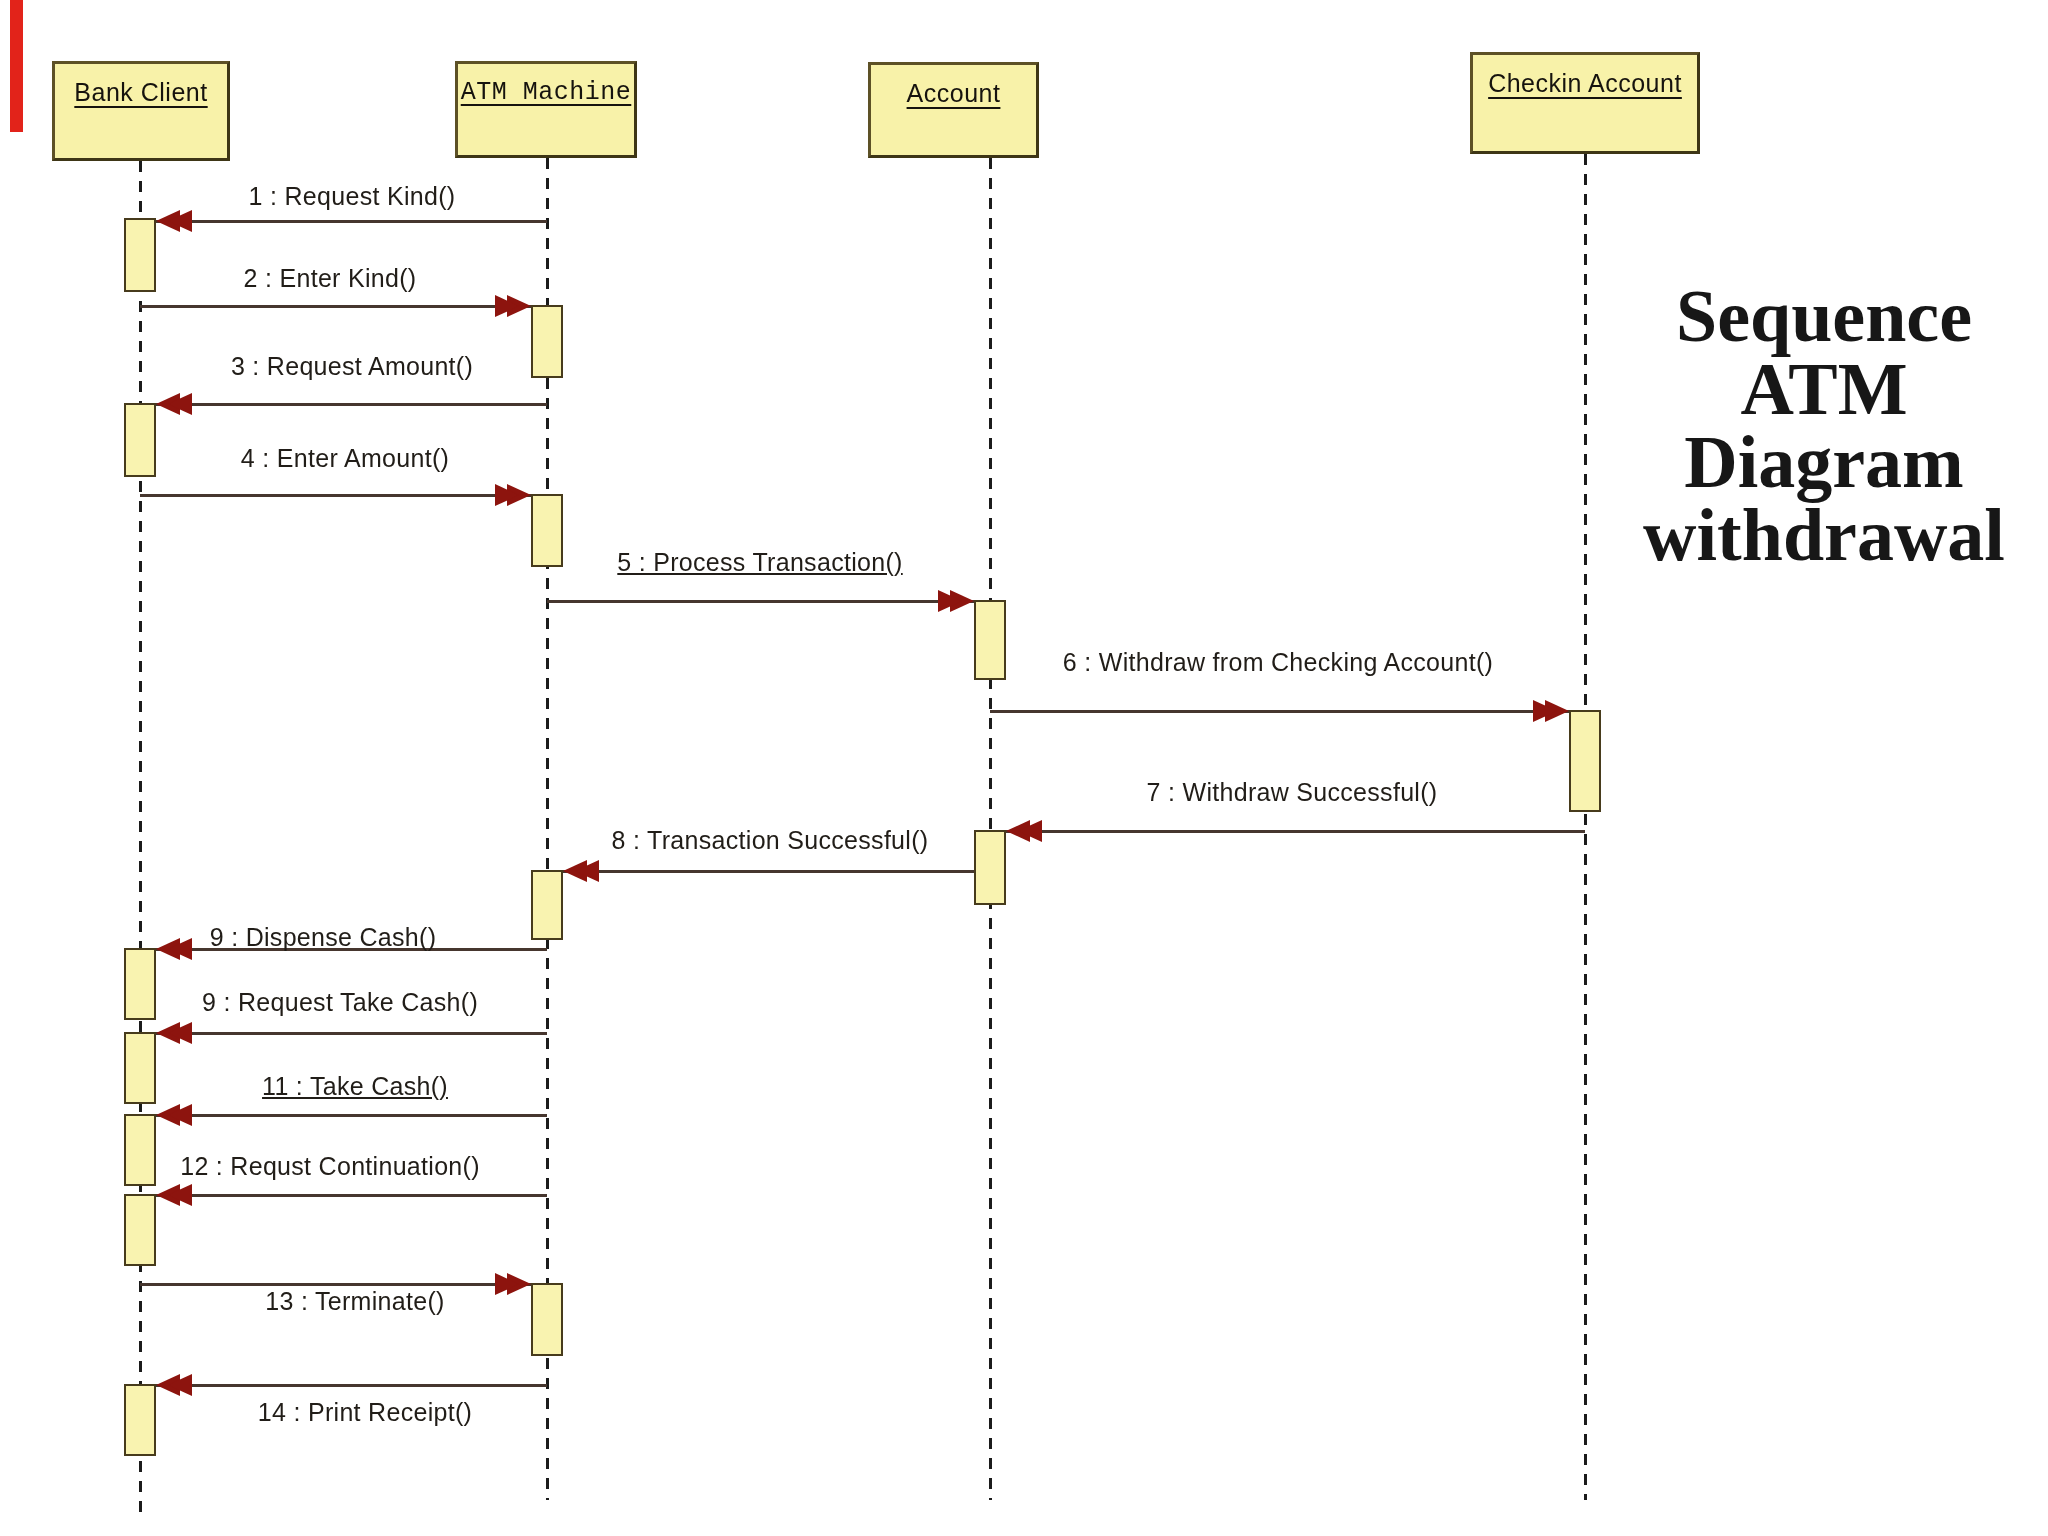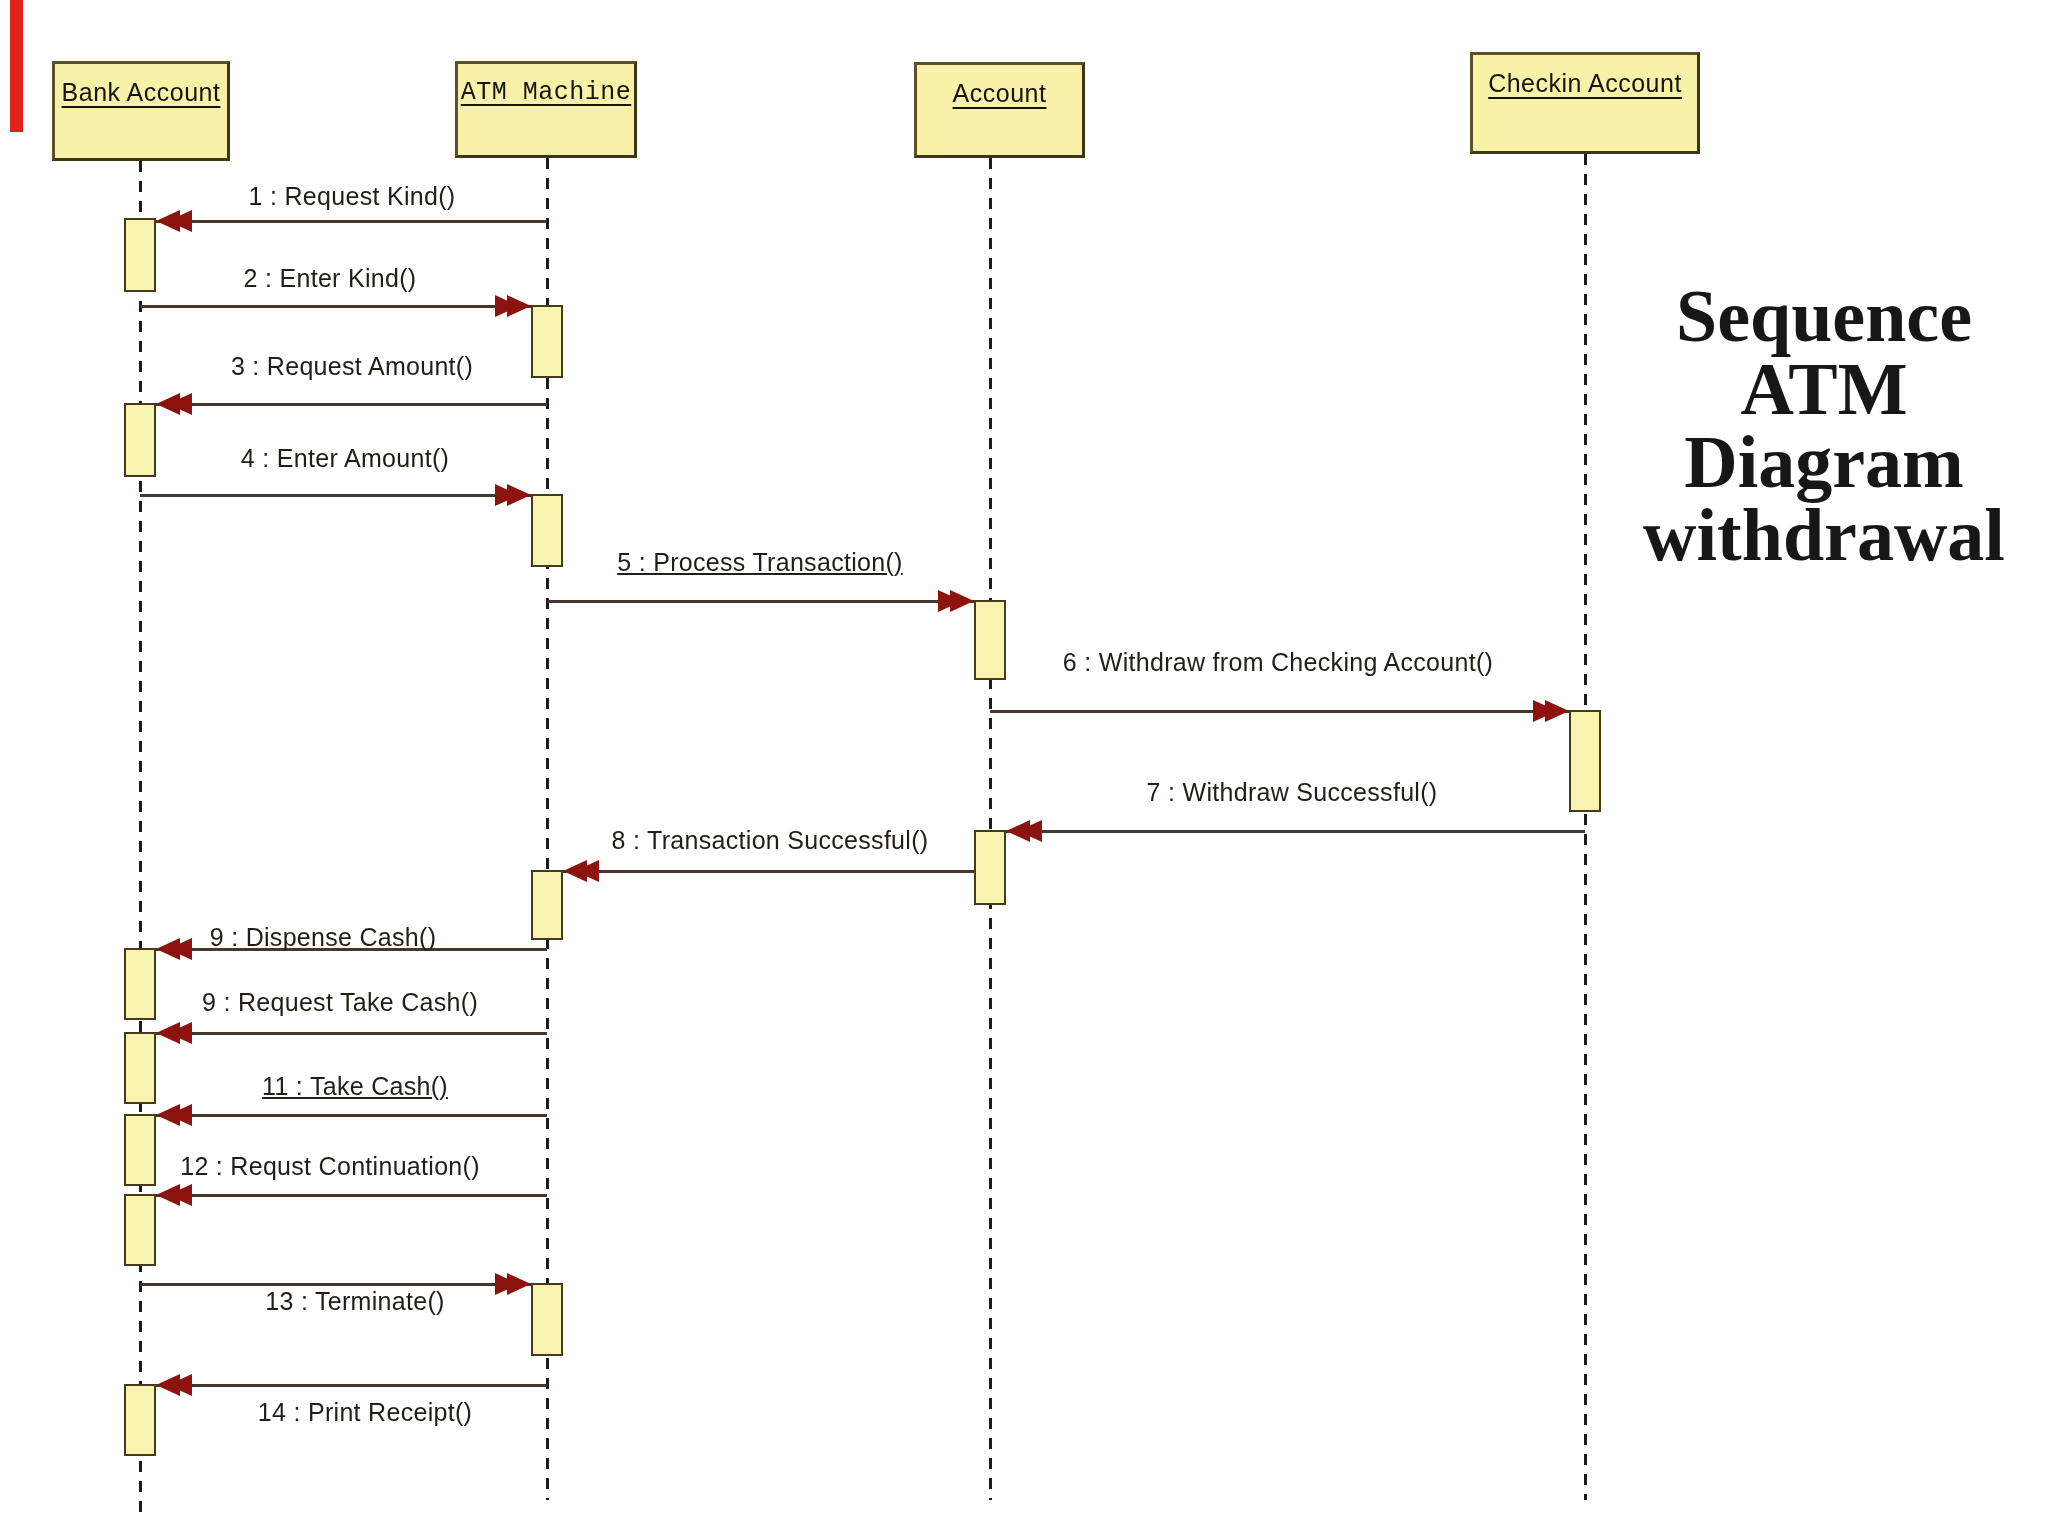--- a/index.html
+++ b/index.html
@@ -45,25 +45,25 @@
 
 <div id="canvas">
   <div class="red-bar"></div>
   <div class="title-block" id="title-block">
       <div>Sequence</div>
       <div>ATM</div>
       <div>Diagram</div>
       <div>withdrawal</div>
     </div>
 <div class="lifeline" style="left: 138.5px; top: 161px; height: 1351px;"></div>
-    <div class="actor-box" style="left: 52px; top: 61px; width: 178px; height: 100px;"><div class="actor-label">Bank Account</div></div>
+    <div class="actor-box" style="left: 52px; top: 61px; width: 178px; height: 100px;"><div class="actor-label">Bank Client</div></div>
     <div class="lifeline" style="left: 545.5px; top: 158px; height: 1342px;"></div>
     <div class="actor-box" style="left: 455px; top: 61px; width: 182px; height: 97px; font-family: Liberation Mono, monospace;"><div class="actor-label">ATM Machine</div></div>
     <div class="lifeline" style="left: 988.5px; top: 158px; height: 1342px;"></div>
-    <div class="actor-box" style="left: 914px; top: 62px; width: 171px; height: 96px;"><div class="actor-label">Account</div></div>
+    <div class="actor-box" style="left: 868px; top: 62px; width: 171px; height: 96px;"><div class="actor-label">Account</div></div>
     <div class="lifeline" style="left: 1583.5px; top: 154px; height: 1346px;"></div>
     <div class="actor-box" style="left: 1470px; top: 52px; width: 230px; height: 102px;"><div class="actor-label">Checkin Account</div></div>
     <div class="activation" style="left: 124px; top: 218px; height: 74px;"></div>
     <div class="activation" style="left: 124px; top: 403px; height: 74px;"></div>
     <div class="activation" style="left: 124px; top: 948px; height: 72px;"></div>
     <div class="activation" style="left: 124px; top: 1032px; height: 72px;"></div>
     <div class="activation" style="left: 124px; top: 1114px; height: 72px;"></div>
     <div class="activation" style="left: 124px; top: 1194px; height: 72px;"></div>
     <div class="activation" style="left: 124px; top: 1384px; height: 72px;"></div>
     <div class="activation" style="left: 531px; top: 305px; height: 73px;"></div>

